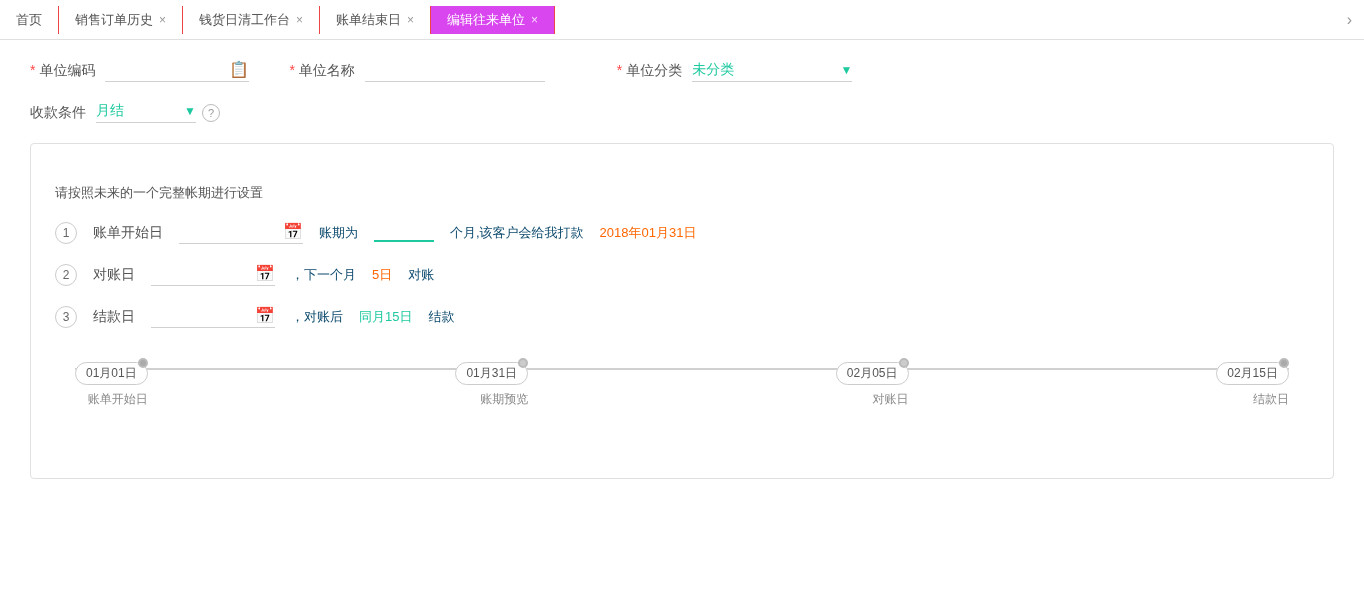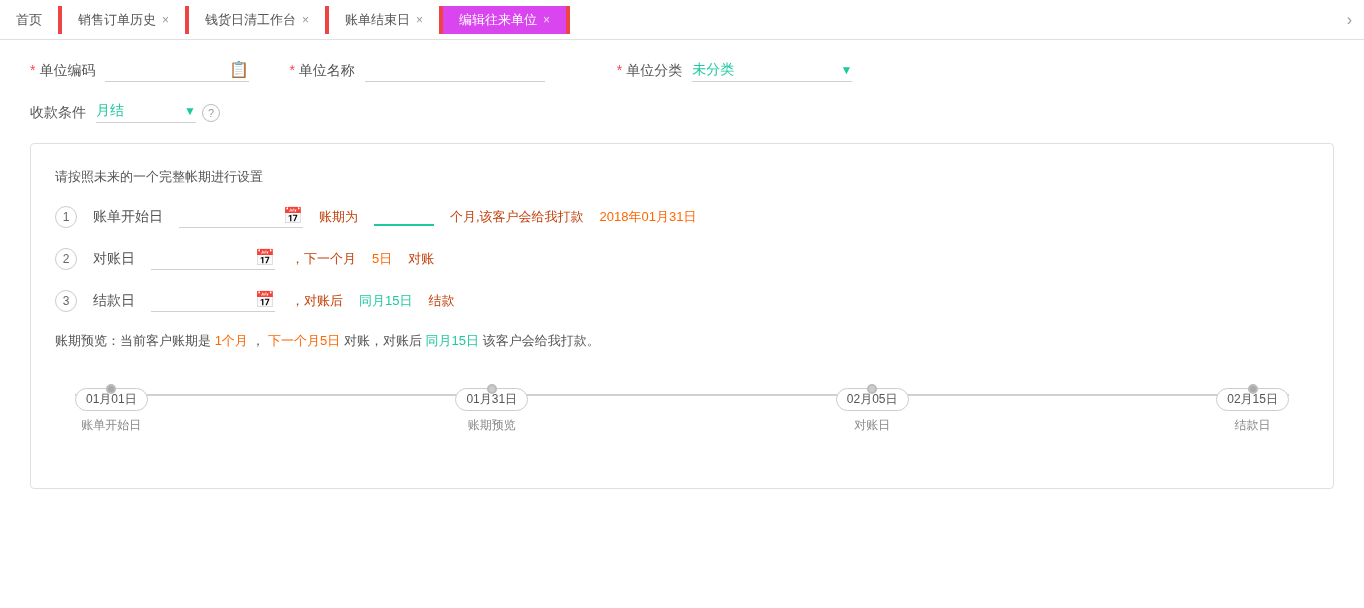--- a/index.html
+++ b/index.html
@@ -15,21 +15,21 @@
       padding: 0 0;
     }
     .tab-item {
       display: flex;
       align-items: center;
       padding: 0 16px;
       height: 28px;
       cursor: pointer;
       font-size: 13px;
       color: #555;
-      border-right: 4px solid #ef4444;
+      border-right: 1px solid #ef4444;
       position: relative;
       white-space: nowrap;
     }
     .tab-item.active {
       background: #d946ef;
       color: #fff;
     }
     .tab-close {
       margin-left: 6px;
       font-size: 12px;
@@ -113,21 +113,21 @@
       display: flex; align-items: center; border-bottom: 1px solid #d0d0d0;
       padding-bottom: 2px; min-width: 120px; cursor: pointer;
     }
     .select-value { color: #1ec9a0; font-size: 14px; flex: 1; }
     .chevron-down { color: #1ec9a0; font-size: 12px; margin-left: 6px; }
 
     
     .section-box {
       border: 1px solid #e0e0e0;
       border-radius: 4px;
-      padding: 24px 24px;
+      padding: 40px 24px;
       margin-bottom: 20px;
     }
     .section-title {
       font-size: 13px;
       color: #555;
       margin-bottom: 20px;
     }
 
     
     .step-row {
@@ -145,21 +145,21 @@
     }
     .step-label { color: #555; white-space: nowrap; }
     .date-input-wrap {
       display: flex; align-items: center; border-bottom: 1px solid #d0d0d0;
       padding-bottom: 2px;
     }
     .date-input-wrap input {
       border: none; outline: none; font-size: 14px; color: #333; background: transparent;
       width: 100px;
     }
-    .step-desc { color: #c2410c; font-size: 13px; }
+    .step-desc { color: #0c4a6e; font-size: 13px; }
     .highlight-orange { color: #f60; }
     .highlight-teal { color: #1ec9a0; }
     .months-input {
       border: none; border-bottom: 2px solid #1ec9a0; outline: none;
       font-size: 14px; color: #333; width: 60px; text-align: center; background: transparent;
     }
     .help-icon {
       width: 18px; height: 18px; border-radius: 50%;
       border: 1px solid #bbb;
       display: inline-flex; align-items: center; justify-content: center;
@@ -191,21 +191,21 @@
     }
     .timeline-points {
       display: flex;
       justify-content: space-between;
       width: 100%;
       position: relative;
     }
     .timeline-point {
       display: flex;
       flex-direction: column;
-      align-items: center;
+      align-items: flex-end;
       position: relative;
     }
     .tl-dot {
       width: 10px; height: 10px; border-radius: 50%;
       background: #ccc; border: 2px solid #bbb;
       position: relative; z-index: 1;
     }
     .tl-dot.start { background: #aaa; }
     .tl-dot.end { background: #aaa; }
     .tl-badge {
@@ -334,29 +334,20 @@
       <span class="step-label">结款日</span>
       <div class="date-input-wrap">
         <input type="text" style="">
         <span class="icon-btn">📅</span>
       </div>
       <span class="step-desc">，对账后</span>
       <span class="step-desc highlight-teal">同月15日</span>
       <span class="step-desc"> 结款</span>
     </div>
 
-    <div class="preview-text">
-      <span>账期预览：当前客户账期是</span>
-      <span class="highlight-orange">1个月</span>
-      <span>，</span>
-      <span class="highlight-orange">下一个月5日</span>
-      <span> 对账，对账后</span>
-      <span class="highlight-teal">同月15日</span>
-      <span> 该客户会给我打款。</span>
-    </div>
 
     <div class="timeline-wrap">
       <div class="timeline-line"></div>
       <div class="timeline-points">
 
         <div class="timeline-point">
           <div class="tl-dot start"></div>
           <div class="tl-badge">01月01日</div>
           <div class="tl-sublabel">账单开始日</div>
         </div>

